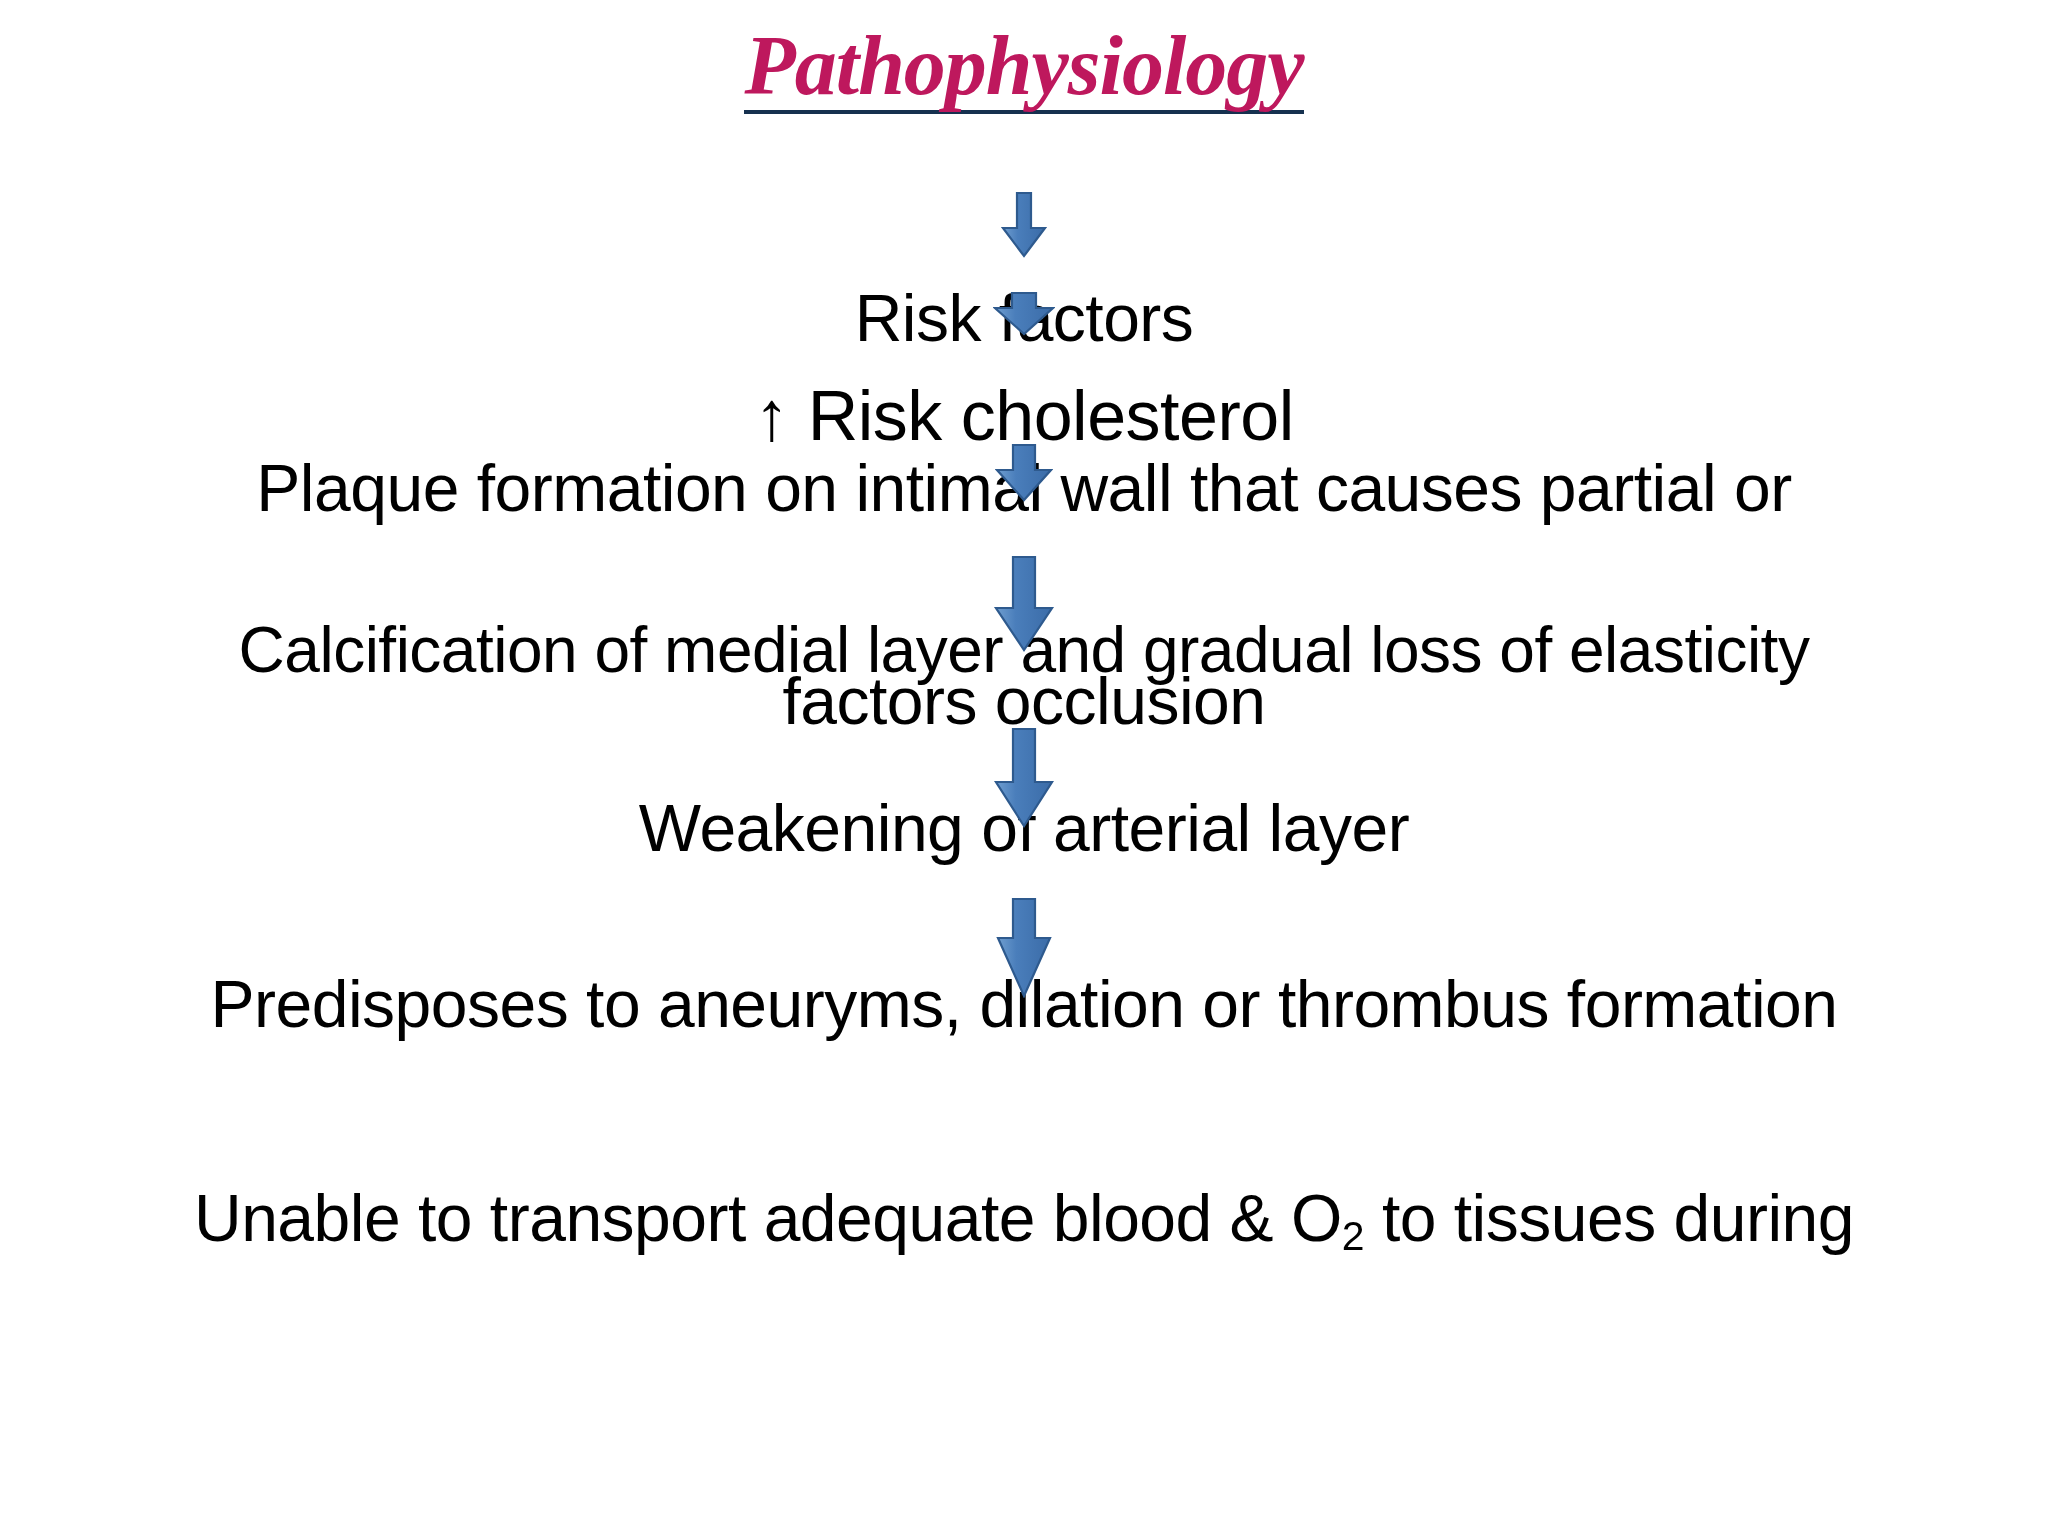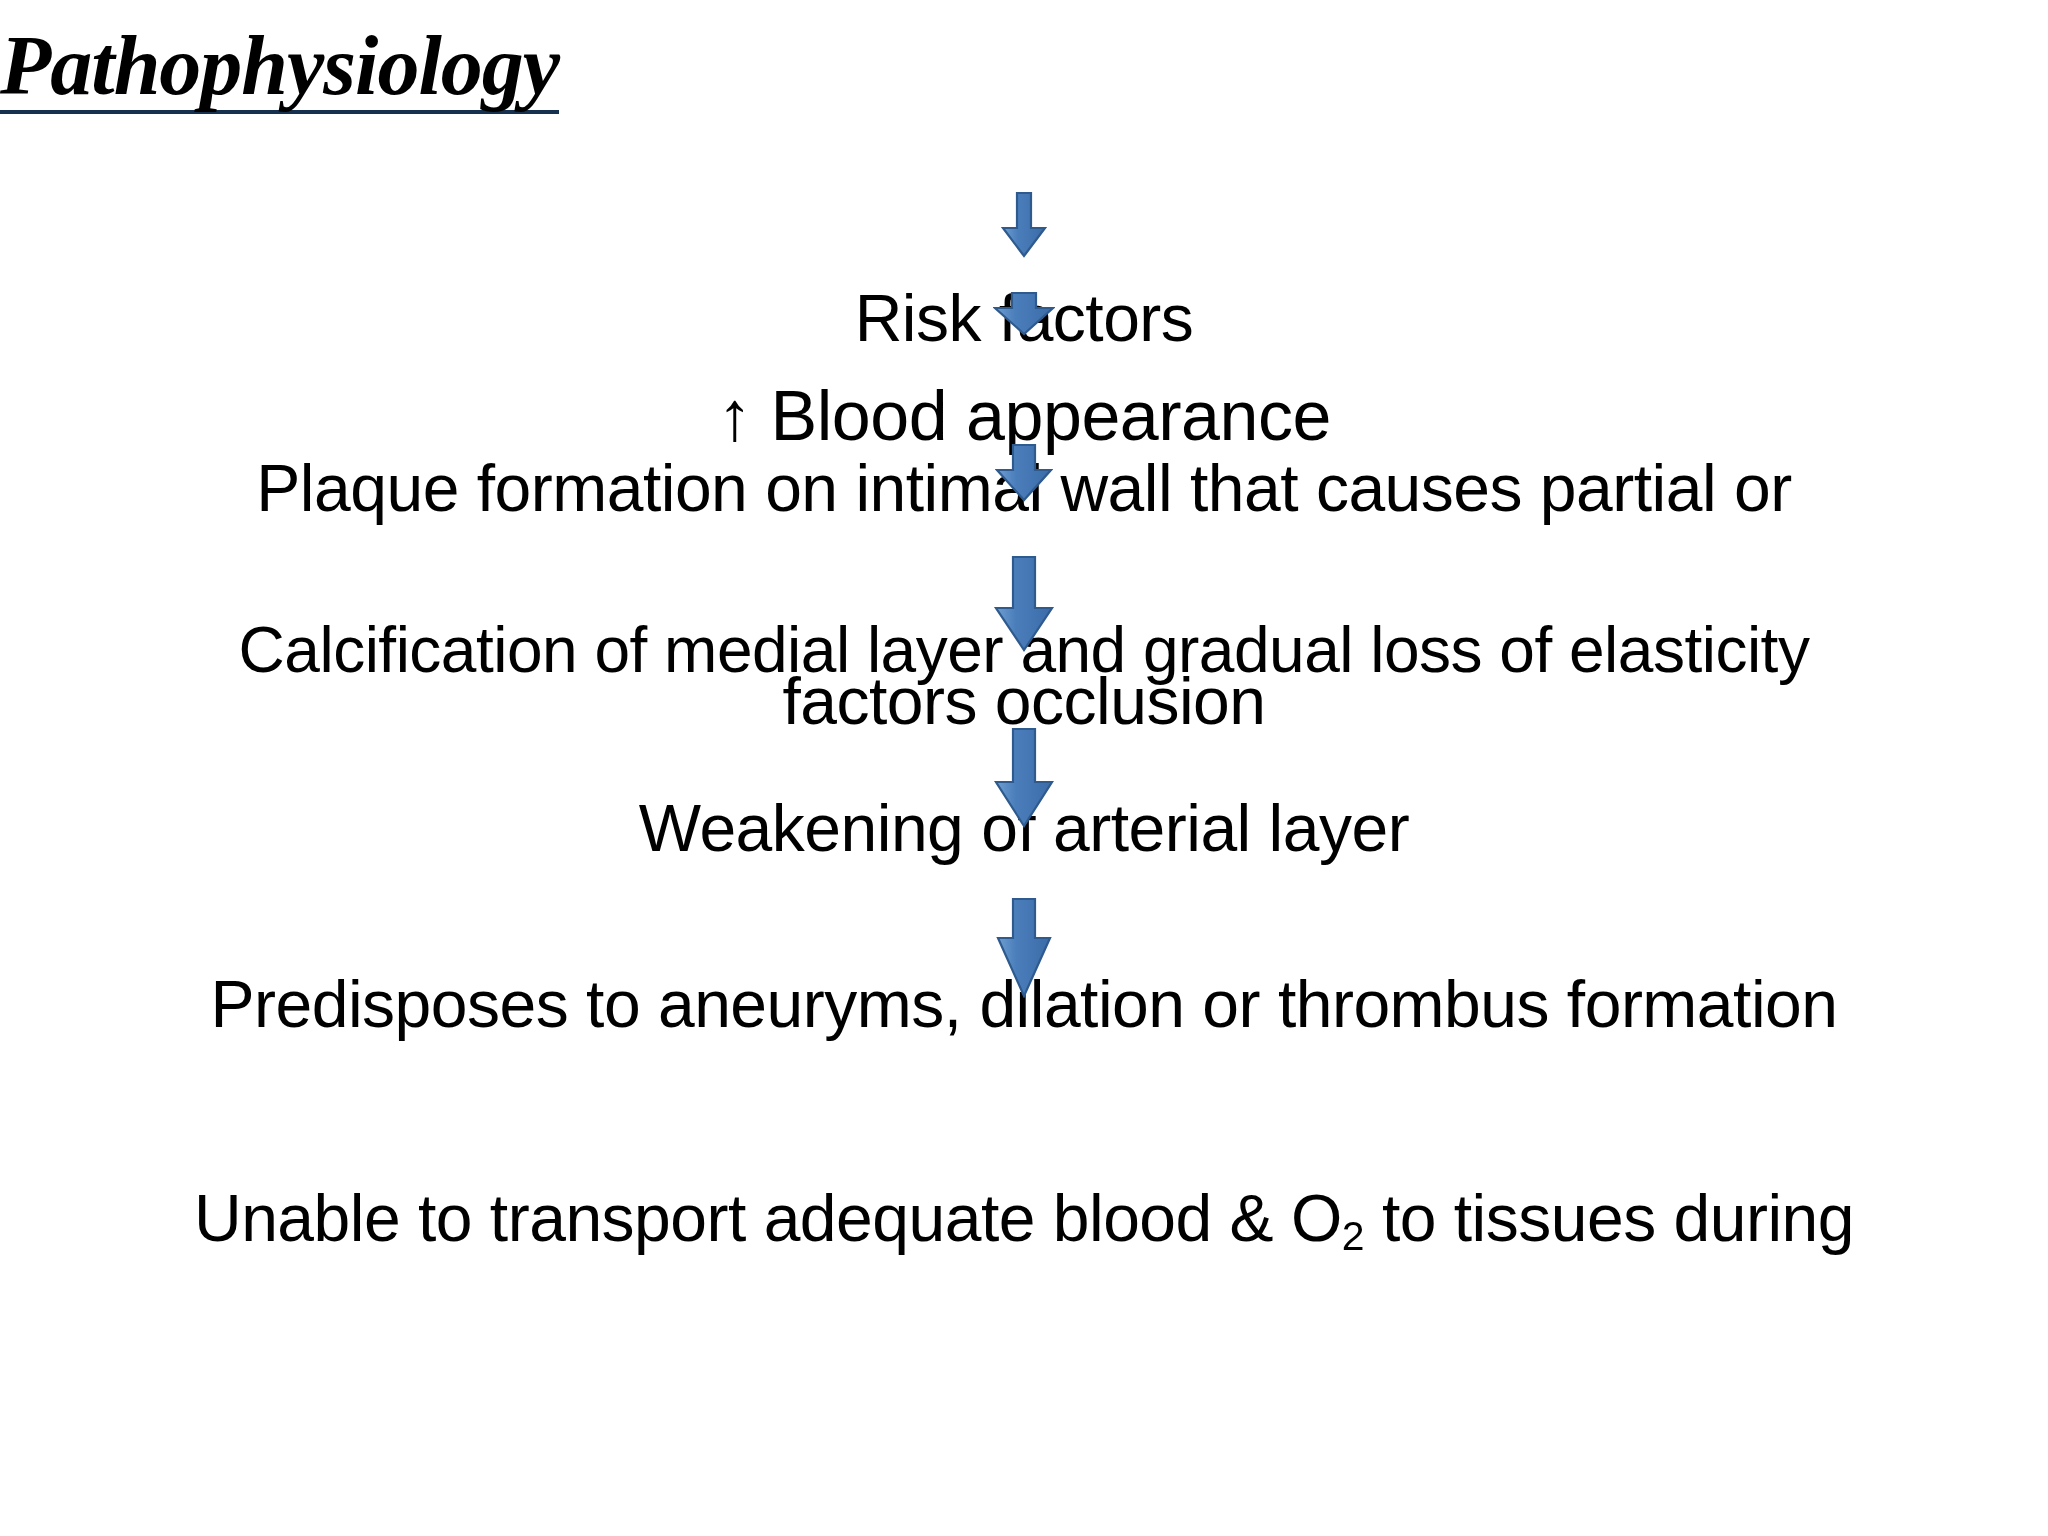--- a/index.html
+++ b/index.html
@@ -22,26 +22,27 @@
     height: 1536px;
     background: #ffffff;
   }
 
   
   .slide-title {
     position: absolute;
     top: 24px;
     left: 0;
     width: 2048px;
+    text-align: center;
     font-family: "Liberation Serif", "DejaVu Serif", serif;
     font-weight: bold;
     font-style: italic;
     font-size: 84px;
     line-height: 1.0;
-    color: #000000;
+    color: #be185d;
     letter-spacing: -1px;
     white-space: nowrap;
   }
   .slide-title .title-inner {
     display: inline-block;
     border-bottom: 4px solid #16314f;
     padding-bottom: 2px;
   }
 
   
@@ -105,21 +106,21 @@
           <stop offset="0%" stop-color="#6f9ed0"></stop>
           <stop offset="35%" stop-color="#4a7ebb"></stop>
           <stop offset="100%" stop-color="#3b6ca8"></stop>
         </linearGradient>
       </defs>
       <polygon points="16,1 30,1 30,36 44,36 23,64 2,36 16,36" fill="url(#ag1)" stroke="#2e5a8e" stroke-width="2.2" stroke-linejoin="miter"></polygon>
     </svg>
   </div>
 
   <div class="step" style="top:228px; font-size:70px;">
-    <span class="step-line">↑ Blood appearance</span>
+    <span class="step-line">↑ Risk cholesterol</span>
   </div>
 
   <div class="arrow" style="top:292px;">
     <svg width="62" height="44" viewBox="0 0 62 44">
       <defs>
         <linearGradient id="ag2" x1="0" y1="0" x2="1" y2="0">
           <stop offset="0%" stop-color="#6f9ed0"></stop>
           <stop offset="35%" stop-color="#4a7ebb"></stop>
           <stop offset="100%" stop-color="#3b6ca8"></stop>
         </linearGradient>

